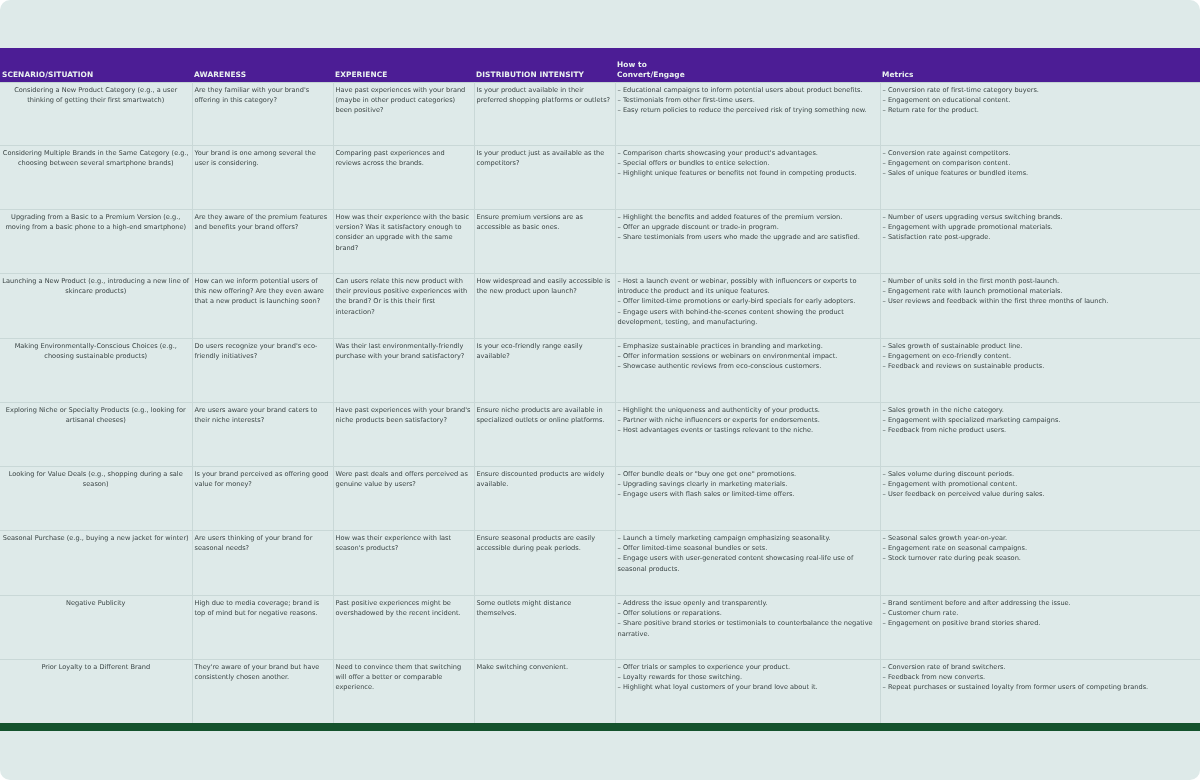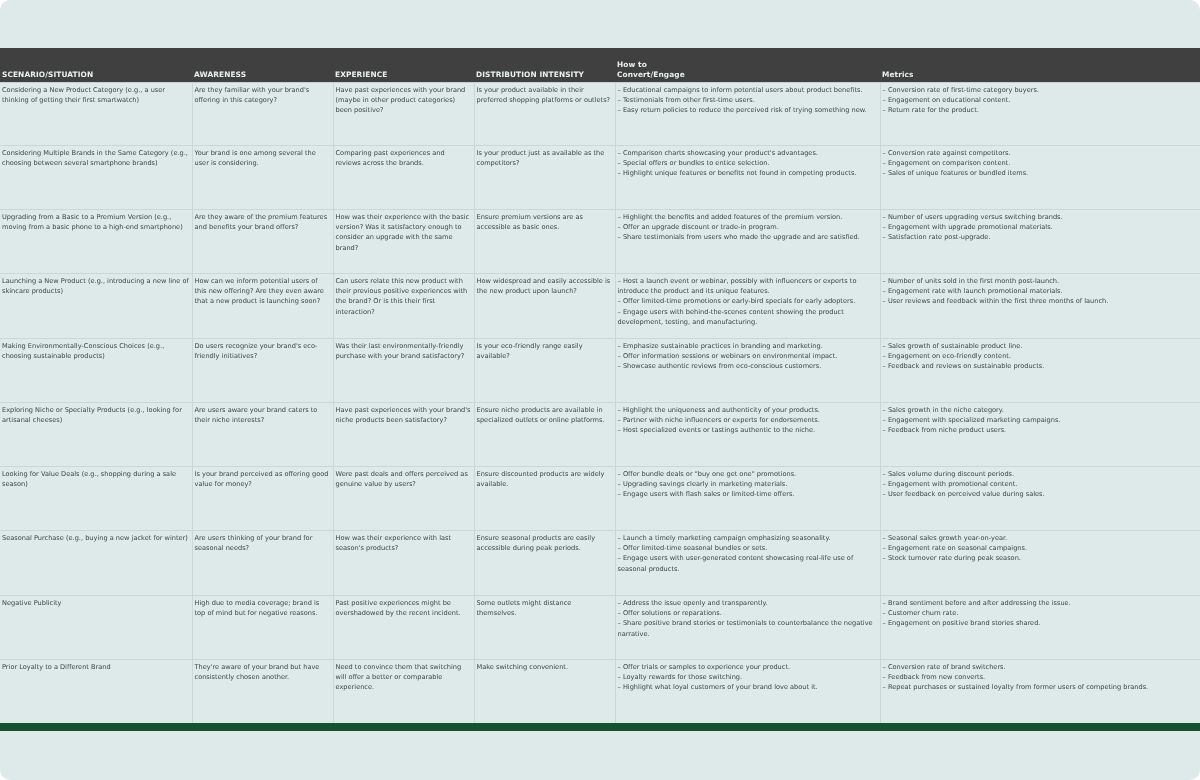--- a/index.html
+++ b/index.html
@@ -14,30 +14,30 @@
   }
   .table-wrap {
     position:absolute; left:0; top:48px; width:1200px;
   }
   table {
     border-collapse:collapse; table-layout:fixed; width:1200px;
   }
   col.c1 { width:192px; } col.c2 { width:141px; } col.c3 { width:141px; }
   col.c4 { width:141px; } col.c5 { width:265px; } col.c6 { width:320px; }
   thead th {
-    background:#404040; color:#e9f1f0; text-align:left; vertical-align:bottom;
+    background:#4c1d95; color:#e9f1f0; text-align:left; vertical-align:bottom;
     font-size:7.4px; font-weight:bold; padding:0 2px 2px 2px; height:32px;
     letter-spacing:0.1px; line-height:10px;
   }
   tbody td {
     vertical-align:top; font-size:6.6px; line-height:10.2px; color:#3b4545;
     padding:2px 2px 0 2px; border:1px solid #c9d8d7; border-top:1px solid #c3d3d2;
     overflow:hidden; word-wrap:break-word;
   }
-  tbody td:first-child { border-left:none; }
+  tbody td:first-child { border-left:none;text-align:center; }
   tbody td:last-child { border-right:none; }
   tbody tr { height:64px; }
   tbody tr:last-child td { border-bottom:8px solid #14532d; height:61px; }
   .lines div { white-space:normal; }
 </style>
 </head>
 <body>
 
 <div class="frame">
   <div class="table-wrap">
@@ -145,21 +145,21 @@
             </td>
           </tr>
           <tr style="height: 64px;">
             <td>Exploring Niche or Specialty Products (e.g., looking for artisanal cheeses)</td>
             <td>Are users aware your brand caters to their niche interests?</td>
             <td>Have past experiences with your brand's niche products been satisfactory?</td>
             <td>Ensure niche products are available in specialized outlets or online platforms.</td>
             <td class="lines">
               <div>– Highlight the uniqueness and authenticity of your products.</div>
               <div>– Partner with niche influencers or experts for endorsements.</div>
-              <div>– Host specialized events or tastings authentic to the niche.</div>
+              <div>– Host advantages events or tastings relevant to the niche.</div>
             </td>
             <td class="lines">
               <div>– Sales growth in the niche category.</div>
               <div>– Engagement with specialized marketing campaigns.</div>
               <div>– Feedback from niche product users.</div>
             </td>
           </tr>
           <tr style="height: 64px;">
             <td>Looking for Value Deals (e.g., shopping during a sale season)</td>
             <td>Is your brand perceived as offering good value for money?</td>

